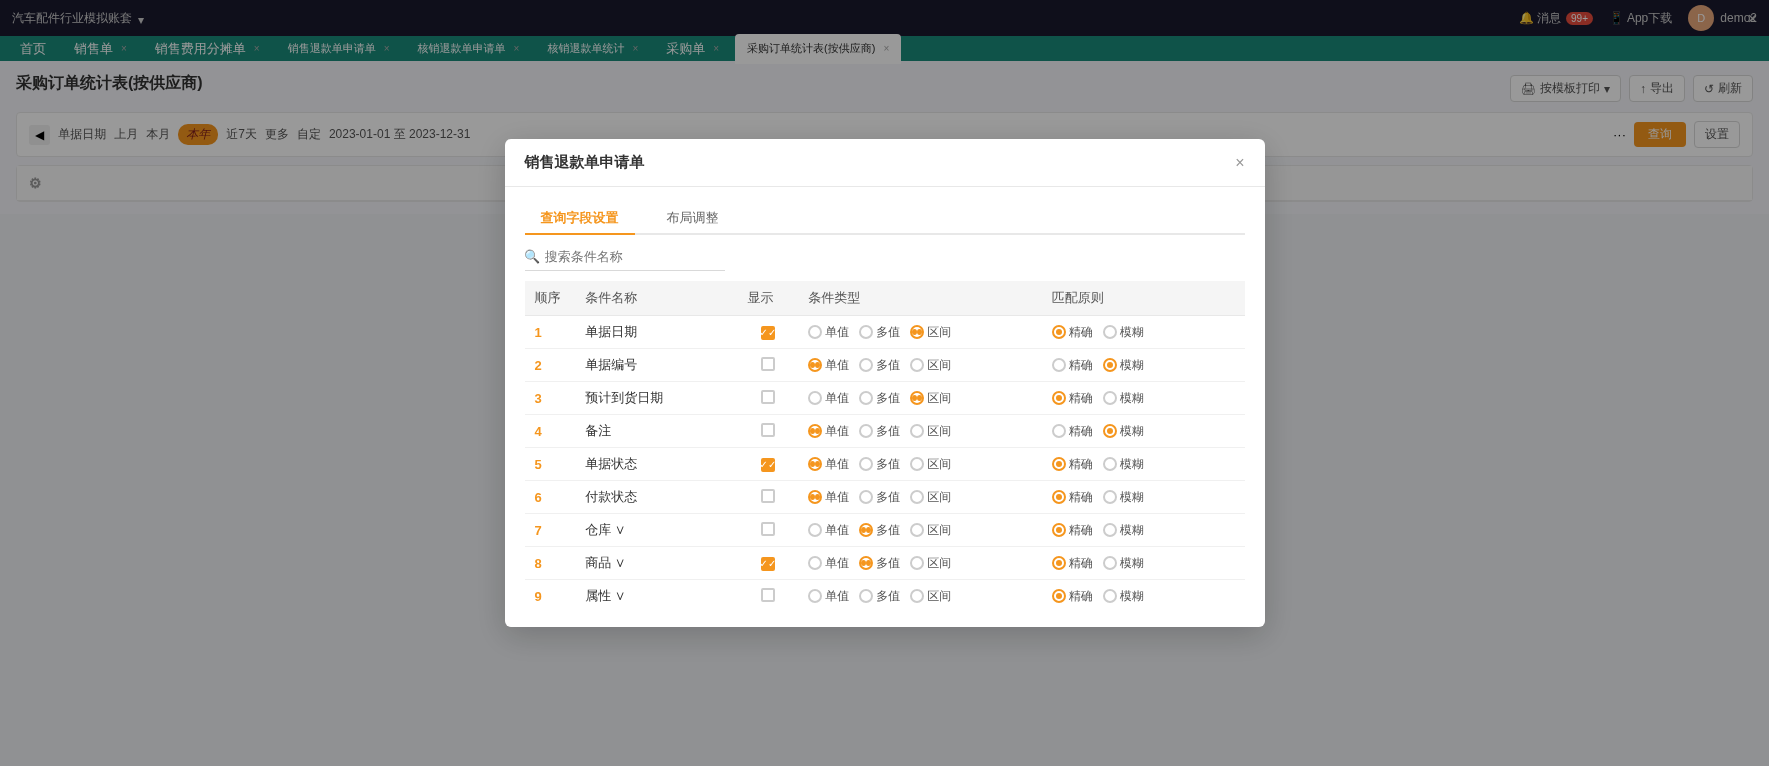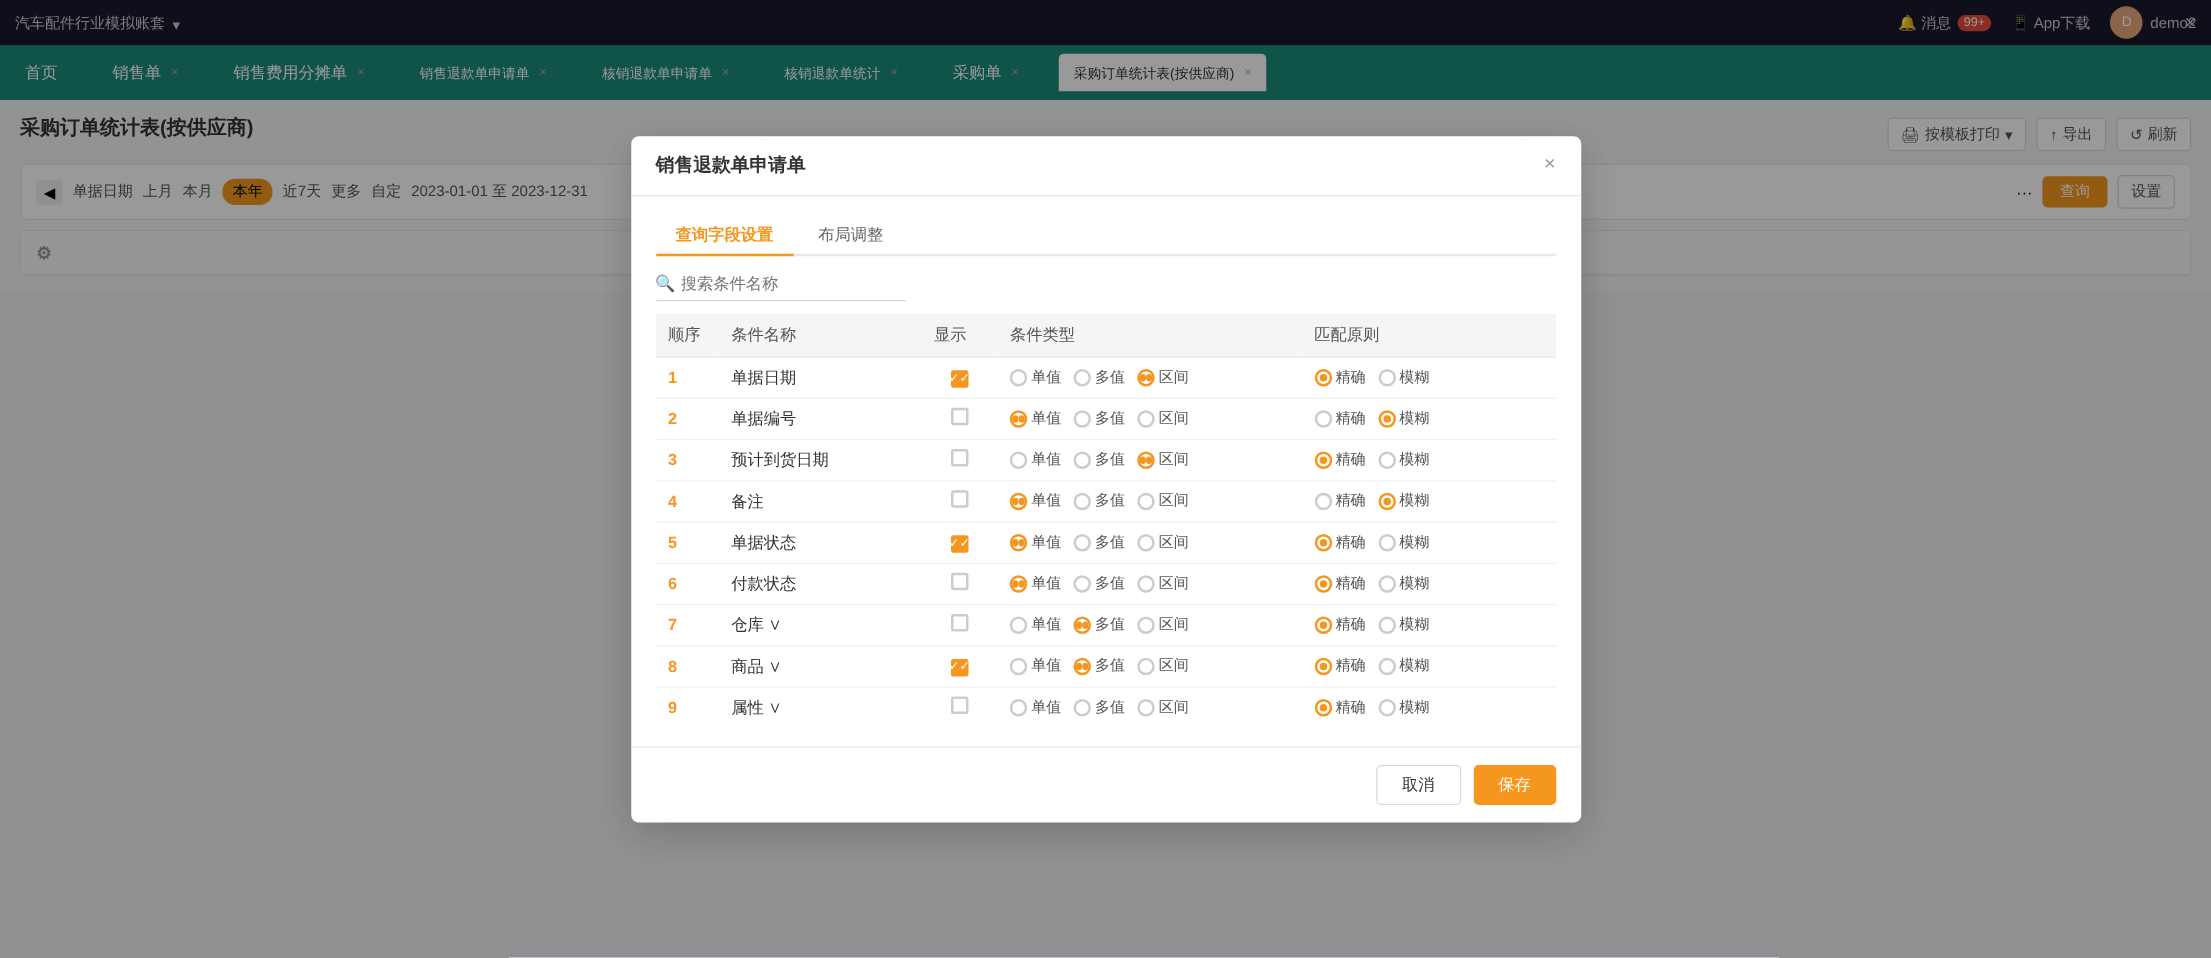--- a/index.html
+++ b/index.html
@@ -23,25 +23,25 @@
     }
     .avatar-circle {
       width: 26px; height: 26px; border-radius: 50%; background: #e8a87c;
       display: inline-flex; align-items: center; justify-content: center;
       color: #fff; font-size: 11px;
     }
 
     
     .tab-bar {
       background: #1a8a7a;
-      height: 44px;
+      height: 25px;
       display: flex;
       align-items: center;
       padding: 0 8px;
-      gap: 20px;
+      gap: 4px;
     }
     .tab-item {
       padding: 4px 12px;
       border-radius: 4px 4px 0 0;
       color: #fff;
       font-size: 13px;
       cursor: pointer;
       display: flex;
       align-items: center;
       gap: 4px;
@@ -142,21 +142,21 @@
       border-bottom: 1px solid #e8e8e8;
       font-size: 15px;
       font-weight: bold;
       color: #333;
     }
     .dialog-body { padding: 16px 20px; flex: 1; overflow: hidden; display: flex; flex-direction: column; }
 
     
     .dialog-tabs {
       display: flex;
-      gap: 4px;
+      gap: 16px;
       border-bottom: 2px solid #e8e8e8;
       margin-bottom: 14px;
     }
     .dialog-tab {
       padding: 6px 16px;
       font-size: 13px;
       cursor: pointer;
       color: #666;
       border-bottom: 2px solid transparent;
       margin-bottom: -2px;
@@ -365,21 +365,21 @@
         <span>刷新</span>
       </button>
     </div>
   </div>
 
   <div class="filter-bar">
     <span style="background:#f0f0f0;padding:3px 6px;border-radius:3px;cursor:pointer;font-size:12px;">◀</span>
     <span class="filter-label">单据日期</span>
     <span class="filter-label" style="cursor:pointer;font-family:Liberation Mono, monospace;">上月</span>
     <span class="filter-label" style="cursor:pointer;">本月</span>
-    <span style="background:#f5961e;color:#000000;padding:2px 8px;border-radius:10px;font-size:12px;cursor:pointer;">本年</span>
+    <span style="background:#f5961e;color:#7f1d1d;padding:2px 8px;border-radius:10px;font-size:12px;cursor:pointer;font-style:italic;">本年</span>
     <span class="filter-label" style="cursor:pointer;">近7天</span>
     <span class="filter-label" style="cursor:pointer;">更多</span>
     <span class="filter-label" style="cursor:pointer;">自定</span>
     <span class="date-range">2023-01-01 至 2023-12-31</span>
     <span style="margin-left:auto;">···</span>
     <button class="btn-orange">
       <span>查询</span>
     </button>
     <button class="btn-outline">
       <span>设置</span>
@@ -765,18 +765,14 @@
                       <span class="radio-label">模糊</span>
                     </span>
                   </div>
                 </td>
               </tr>
             </tbody>
         </table>
       </div>
     </div>
 
-    <div class="dialog-footer">
-      <button class="btn-cancel">取消</button>
-      <button class="btn-save">保存</button>
-    </div>
   </div>
 </div>
 
 </body></html>

